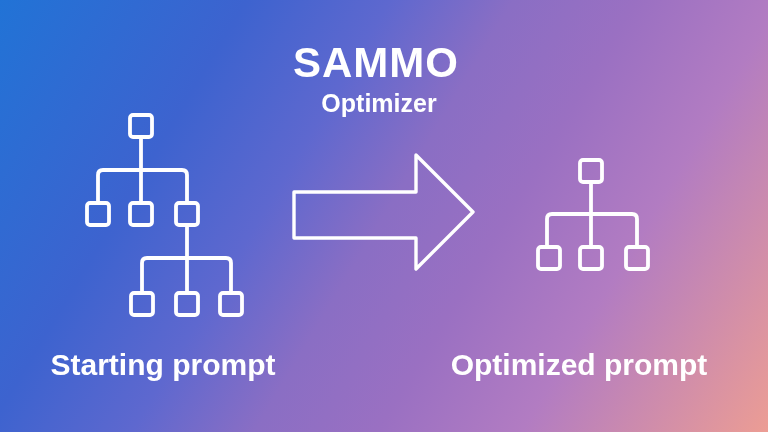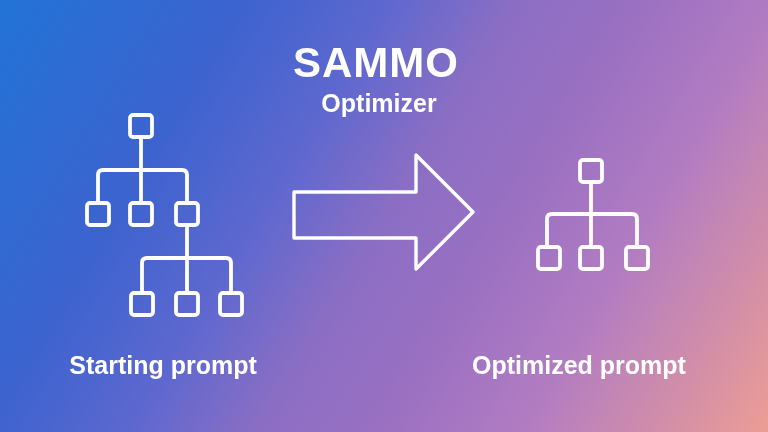--- a/index.html
+++ b/index.html
@@ -52,21 +52,21 @@
     stroke-linejoin: round;
   }
   .tree { stroke-width: 3.8px; }
   .arrow { stroke-width: 3.4px; }
   .label {
     position: absolute;
     top: 350px;
     transform: translateX(-50%);
     white-space: nowrap;
     color: var(--fg);
-    font-size: 25px;
+    font-size: 30px;
     font-weight: 700;
     line-height: 30px;
   }
   .label-left  { left: 163px; }
   .label-right { left: 579px; }
 </style>
 </head>
 <body>
 
 <div class="canvas" style="background: linear-gradient(121deg, rgb(33, 115, 214) 0%, rgb(61, 99, 207) 24%, rgb(94, 104, 207) 38%, rgb(138, 110, 196) 50%, rgb(154, 112, 194) 62%, rgb(178, 124, 194) 76%, rgb(236, 157, 148) 100%);">

